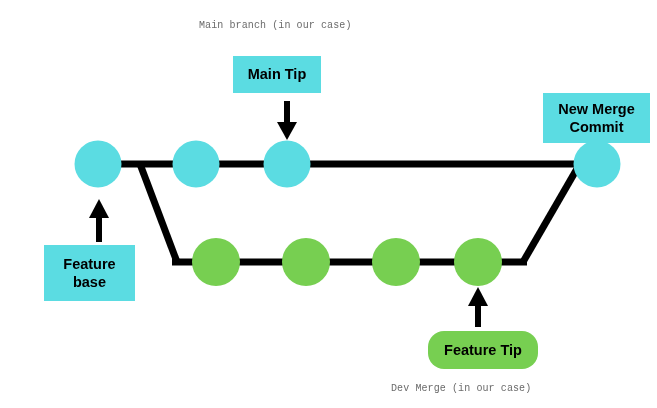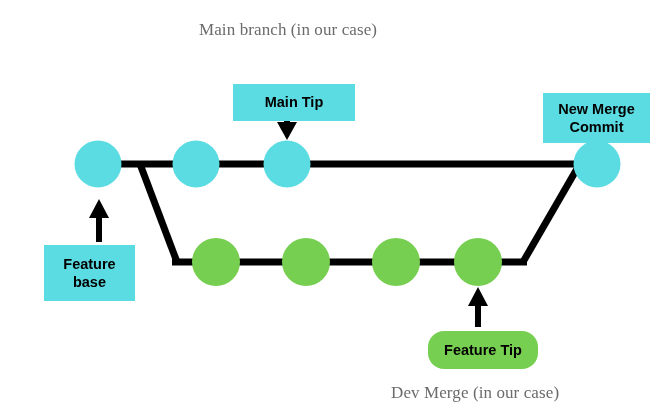--- a/index.html
+++ b/index.html
@@ -19,22 +19,22 @@
   }
   #git-graph-svg {
     position: absolute;
     left: 0;
     top: 0;
     width: 657px;
     height: 408px;
   }
   .caption {
     position: absolute;
-    font-family: Liberation Serif, serif;
-    font-size: 17px;
+    font-family: Liberation Mono, monospace;
+    font-size: 10px;
     color: #6b6b6b;
     white-space: nowrap;
     letter-spacing: 0.1px;
     text-align: right;
   }
   #caption-main {
     left: 199px;
     top: 20px;
   }
   #caption-dev {
@@ -126,21 +126,21 @@
         <line x1="478" y1="327" x2="478" y2="300" stroke="#000000" stroke-width="6"></line>
         <polygon points="478,287 468,306 488,306" fill="#000000"></polygon>
       </g>
     </g>
   </svg>
 
   <div class="caption" id="caption-main" style="left: 199px; top: 20px; color: rgb(107, 107, 107);">Main branch (in our case)</div>
 
   <div class="caption" id="caption-dev" style="left: 391px; top: 383px; color: rgb(107, 107, 107);">Dev Merge (in our case)</div>
 
-  <div class="tag-box" id="tag-main-tip" style="background: rgb(91, 220, 226); left: 233px; top: 56px; width: 122px; height: 37px; color: rgb(0, 0, 0); margin-top: 28px;">
+  <div class="tag-box" id="tag-main-tip" style="background: rgb(91, 220, 226); left: 233px; top: 56px; width: 88px; height: 37px; color: rgb(0, 0, 0);">
     <span>Main Tip</span>
   </div>
 
   <div class="tag-box" id="tag-new-merge-commit" style="background: rgb(91, 220, 226); left: 543px; top: 46px; width: 107px; height: 50px; color: rgb(0, 0, 0);">
     <span>
       <span>New Merge</span><br>
       <span>Commit</span>
     </span>
   </div>
 

